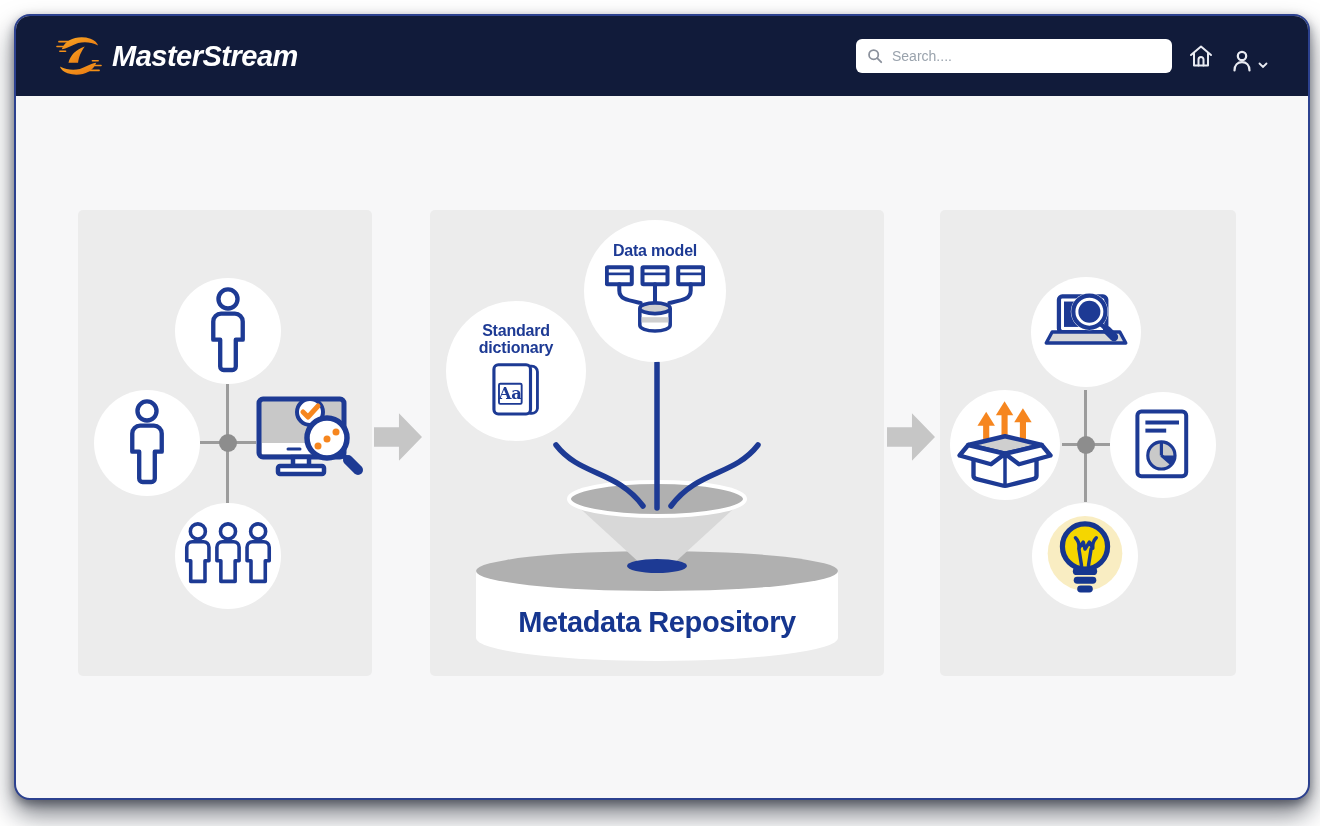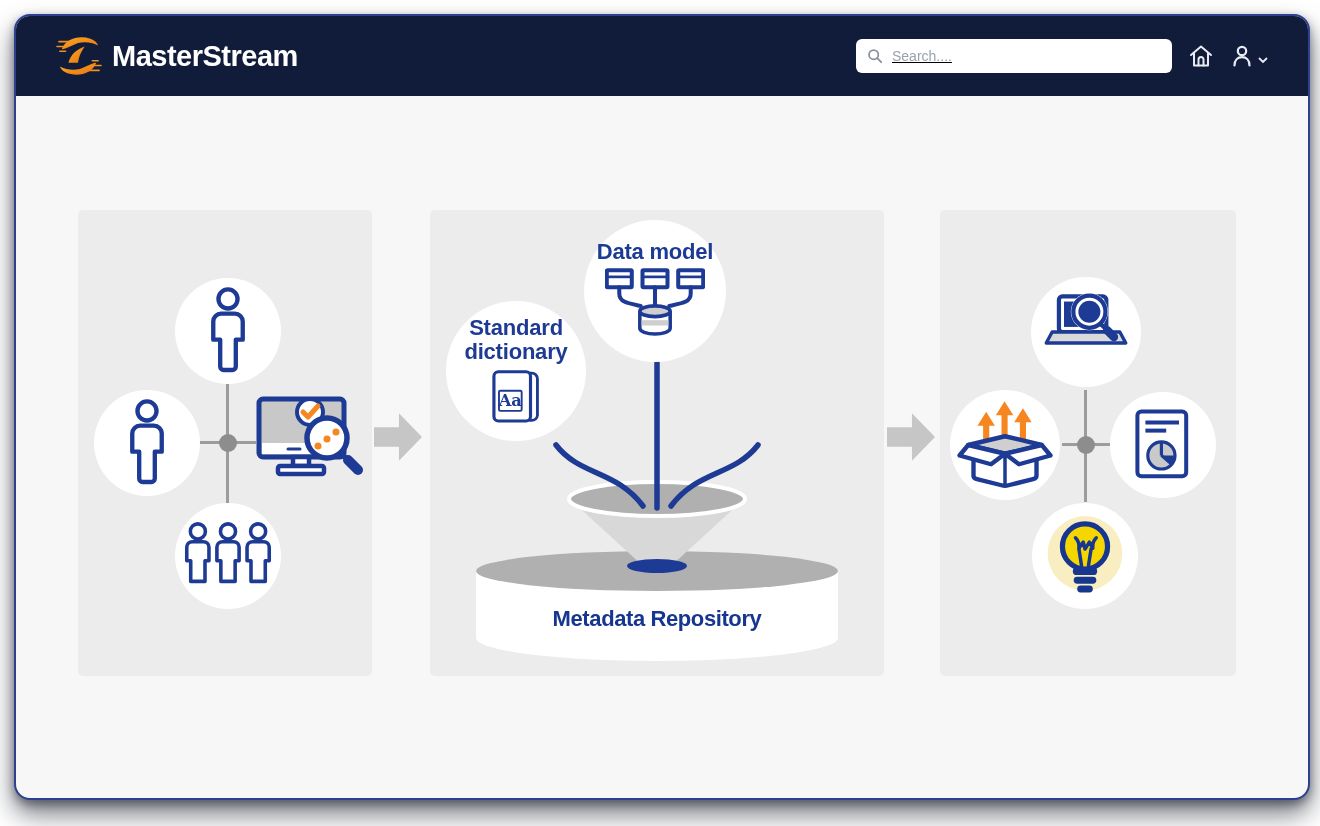--- a/index.html
+++ b/index.html
@@ -7,22 +7,22 @@
 
   
   .card{position:absolute;left:14px;top:14px;width:1292px;height:782px;background:#f7f7f8;
         border:2px solid #2c418f;border-radius:16px;overflow:hidden;
         box-shadow:0 14px 26px rgba(8,12,28,.55),0 4px 10px rgba(8,12,28,.38);}
 
   
   .header{position:absolute;left:0;top:0;right:0;height:80px;background:#111b3a;
           display:flex;align-items:center;justify-content:space-between;padding:0 40px;box-sizing:border-box;}
   .logo{display:flex;align-items:center;gap:10px;cursor:pointer;}
-  .logo-text{color:#ffffff;font-size:29px;font-weight:bold;letter-spacing:-.5px;}
-  .hright{display:flex;align-items:center;gap:16px;text-decoration:underline;}
+  .logo-text{color:#ffffff;font-size:29px;font-weight:bold;font-style:italic;letter-spacing:-.5px;}
+  .hright{display:flex;gap:16px;}
   .search{width:316px;height:34px;background:#ffffff;border-radius:6px;display:flex;align-items:center;
           gap:7px;padding:0 11px;box-sizing:border-box;}
   .search input{border:none;outline:none;flex:1;font-size:14px;color:#3a4150;background:transparent;
                 font-family:"Liberation Sans",sans-serif;}
   .search input::placeholder{color:#9aa3ad;}
   .hicon{display:flex;align-items:center;cursor:pointer;}
   .usermenu{display:flex;align-items:flex-end;gap:4px;cursor:pointer;}
 
   
   .content{position:absolute;left:0;top:80px;right:0;bottom:0;}
@@ -34,24 +34,24 @@
   .flow-arrow{position:absolute;width:48px;height:58px;background:#c6c6c6;
       clip-path:polygon(0% 33%,52% 33%,52% 9%,100% 50%,52% 91%,52% 67%,0% 67%);}
   #arrow1{left:358px;top:312px;}
   #arrow2{left:871px;top:312px;}
 
   .circle{position:absolute;background:#ffffff;border-radius:50%;display:flex;flex-direction:column;
           align-items:center;justify-content:center;z-index:2;}
   .xline{position:absolute;background:#9c9c9c;z-index:1;}
   .xnode{position:absolute;width:18px;height:18px;border-radius:50%;background:#8d8d8d;z-index:1;}
 
-  .node-label{font-size:22px;font-weight:bold;color:#1d3a94;text-align:center;line-height:1.06;
+  .node-label{font-size:16px;font-weight:bold;color:#1d3a94;text-align:center;line-height:1.06;
               letter-spacing:-.2px;margin-bottom:5px;}
   .repo-label{position:absolute;left:47px;top:396px;width:360px;text-align:center;z-index:3;
-              font-size:22px;font-weight:bold;color:#16368f;letter-spacing:-.4px;}
+              font-size:29px;font-weight:bold;color:#16368f;letter-spacing:-.4px;}
   .funnel-svg{position:absolute;left:0;top:0;z-index:1;}
   .icon-abs{position:absolute;z-index:3;}
 </style>
 </head>
 <body>
 
 <div id="page">
  <div class="card">
 
   <div class="header">

